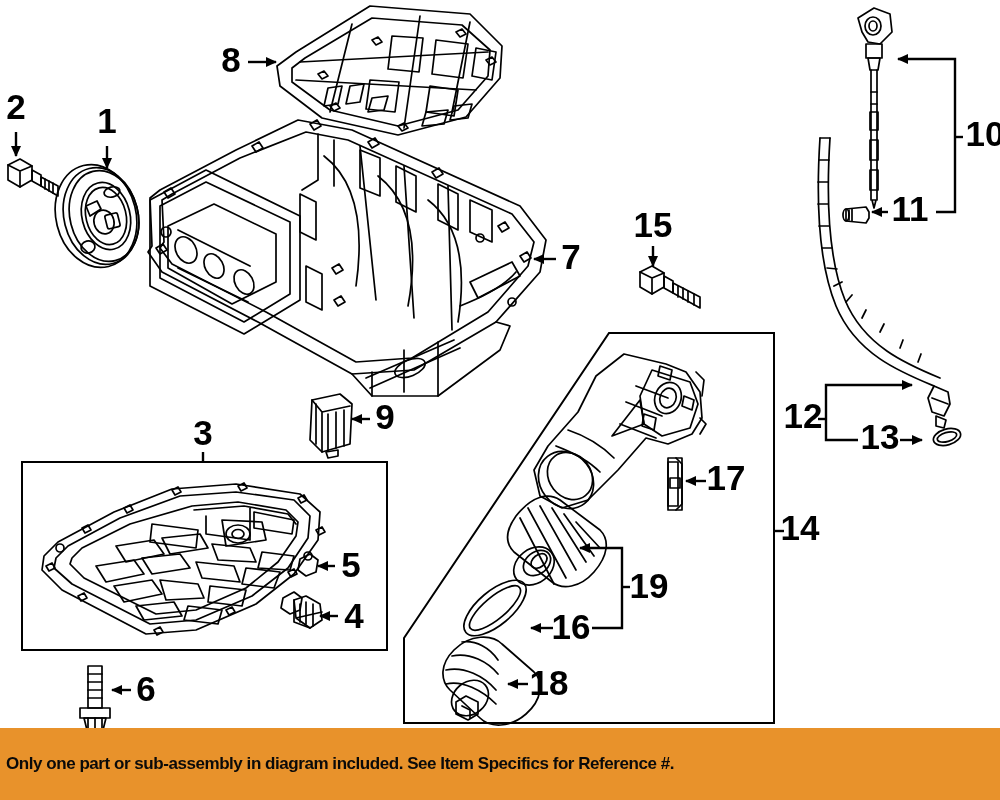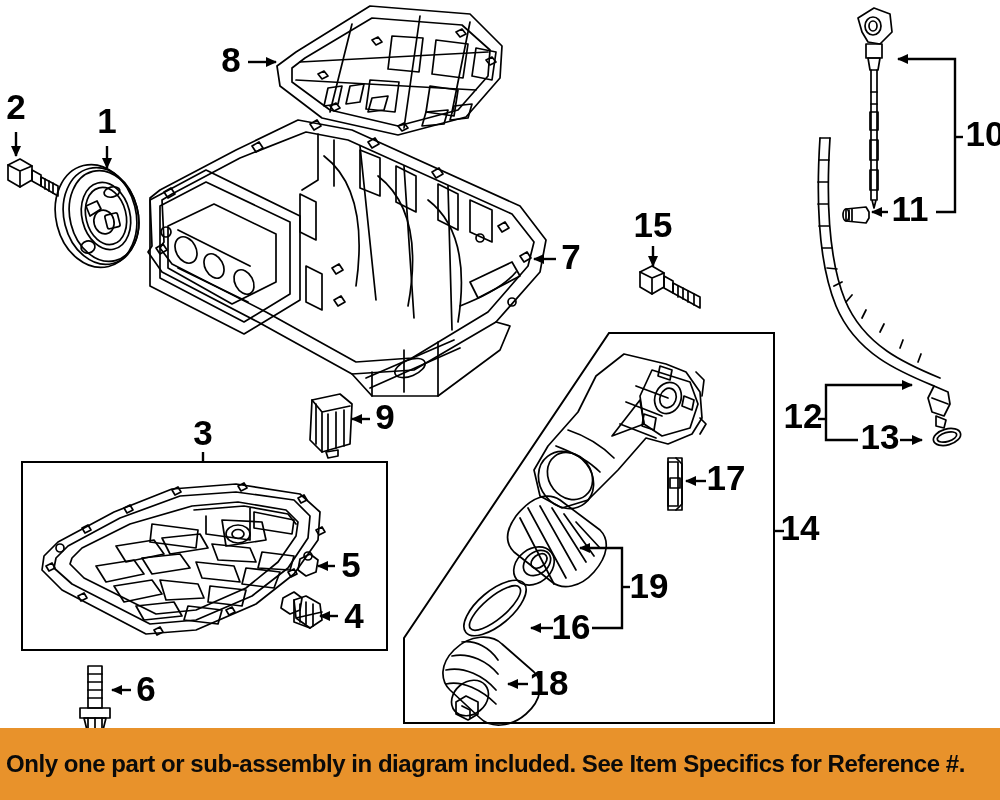--- a/index.html
+++ b/index.html
@@ -6,21 +6,21 @@
   html,body{margin:0;padding:0;background:#ffffff;}
   body{width:1000px;height:800px;overflow:hidden;
        font-family:"Liberation Sans",sans-serif;}
   #stage{position:relative;width:1000px;height:800px;background:#fff;}
   #diagram{position:absolute;left:0;top:0;width:1000px;height:800px;}
   .banner{position:absolute;left:0;top:728px;width:1000px;height:72px;
           background:var(--banner-bg,#E8922B);
           display:flex;flex-direction:column;justify-content:center;
           box-sizing:border-box;padding:0 6px;}
   .banner-line{font-family:"Liberation Sans",sans-serif;
-               font-weight:bold;font-size:24px;line-height:1.45;
+               font-weight:bold;font-size:17px;line-height:1.45;
                color:#0a0a0a;letter-spacing:-0.45px;white-space:nowrap;}
   text.callout{font-family:"Liberation Sans",sans-serif;
                font-weight:bold;font-size:35px;fill:#000;
                text-anchor:middle;dominant-baseline:middle;}
 </style>
 </head>
 <body>
 
 <div id="stage">
 

